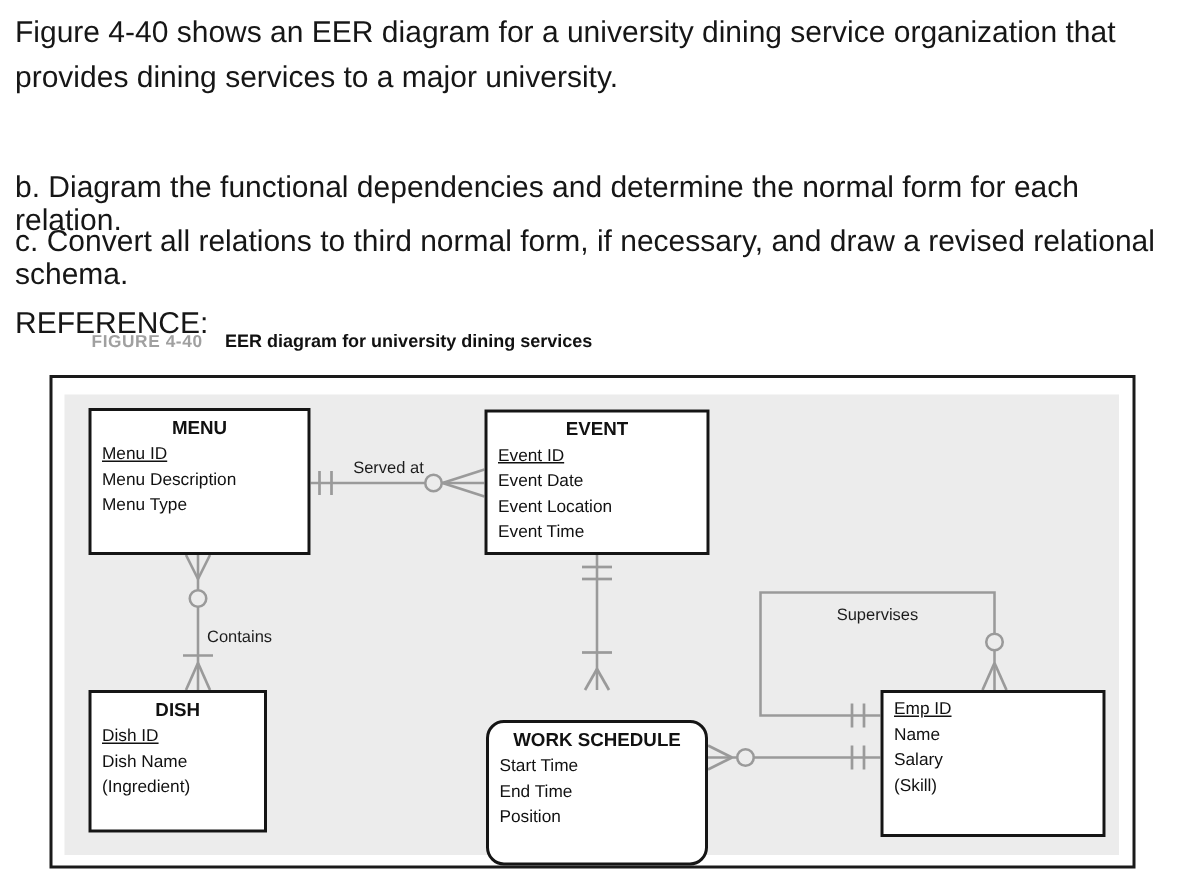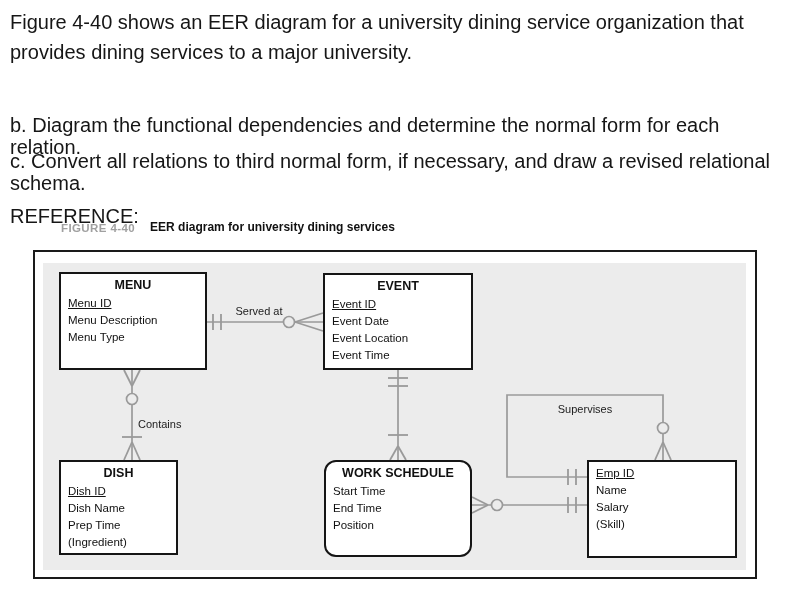--- a/index.html
+++ b/index.html
@@ -20,21 +20,21 @@
   .fig-title{font-size:12px;font-weight:bold;color:#111;}
 
   
   .frame{position:absolute;left:33px;top:250px;width:724px;height:329px;
          border:2px solid #1a1a1a;background:#fff;box-sizing:border-box;}
   .panel{position:absolute;left:8px;top:11px;width:703px;height:307px;background:#ececec;}
   .overlay{position:absolute;left:0;top:0;width:720px;height:325px;}
 
   
   .entity{position:absolute;background:#fff;border:2px solid #151515;box-sizing:border-box;}
-  .entity.rounded{border-radius:12px;}
+  .entity.rounded{border-radius:12px;margin-top:20px;}
   .e-title{font-weight:bold;font-size:12.5px;text-align:center;margin-top:4px;color:#111;}
   .e-attrs{margin-top:3px;padding-left:7px;}
   .attr{font-size:11.5px;line-height:17px;white-space:nowrap;color:#111;}
   .attr.pk{font-weight:normal;text-decoration:underline;}
 
   
   .conn{stroke:#9a9a9a;stroke-width:1.7;fill:none;}
   .sym{stroke:#9a9a9a;stroke-width:1.8;fill:none;}
   .oval{stroke:#9a9a9a;stroke-width:1.7;fill:#ececec;}
   .rel-label{font-family:"Liberation Sans",sans-serif;font-size:11px;fill:#1c1c1c;}
@@ -146,21 +146,20 @@
         <div class="attr">Event Location</div>
         <div class="attr">Event Time</div>
       </div>
     </div>
 
     <div class="entity" style="left:24px;top:208px;width:119px;height:95px;">
       <div class="e-title">DISH</div>
       <div class="e-attrs">
         <div class="attr pk">Dish ID</div>
         <div class="attr">Dish Name</div>
-        <div class="attr">Prep Time</div>
         <div class="attr">(Ingredient)</div>
       </div>
     </div>
 
     <div class="entity rounded" style="left:289px;top:208px;width:148px;height:97px;">
       <div class="e-title">WORK SCHEDULE</div>
       <div class="e-attrs">
         <div class="attr">Start Time</div>
         <div class="attr">End Time</div>
         <div class="attr">Position</div>

